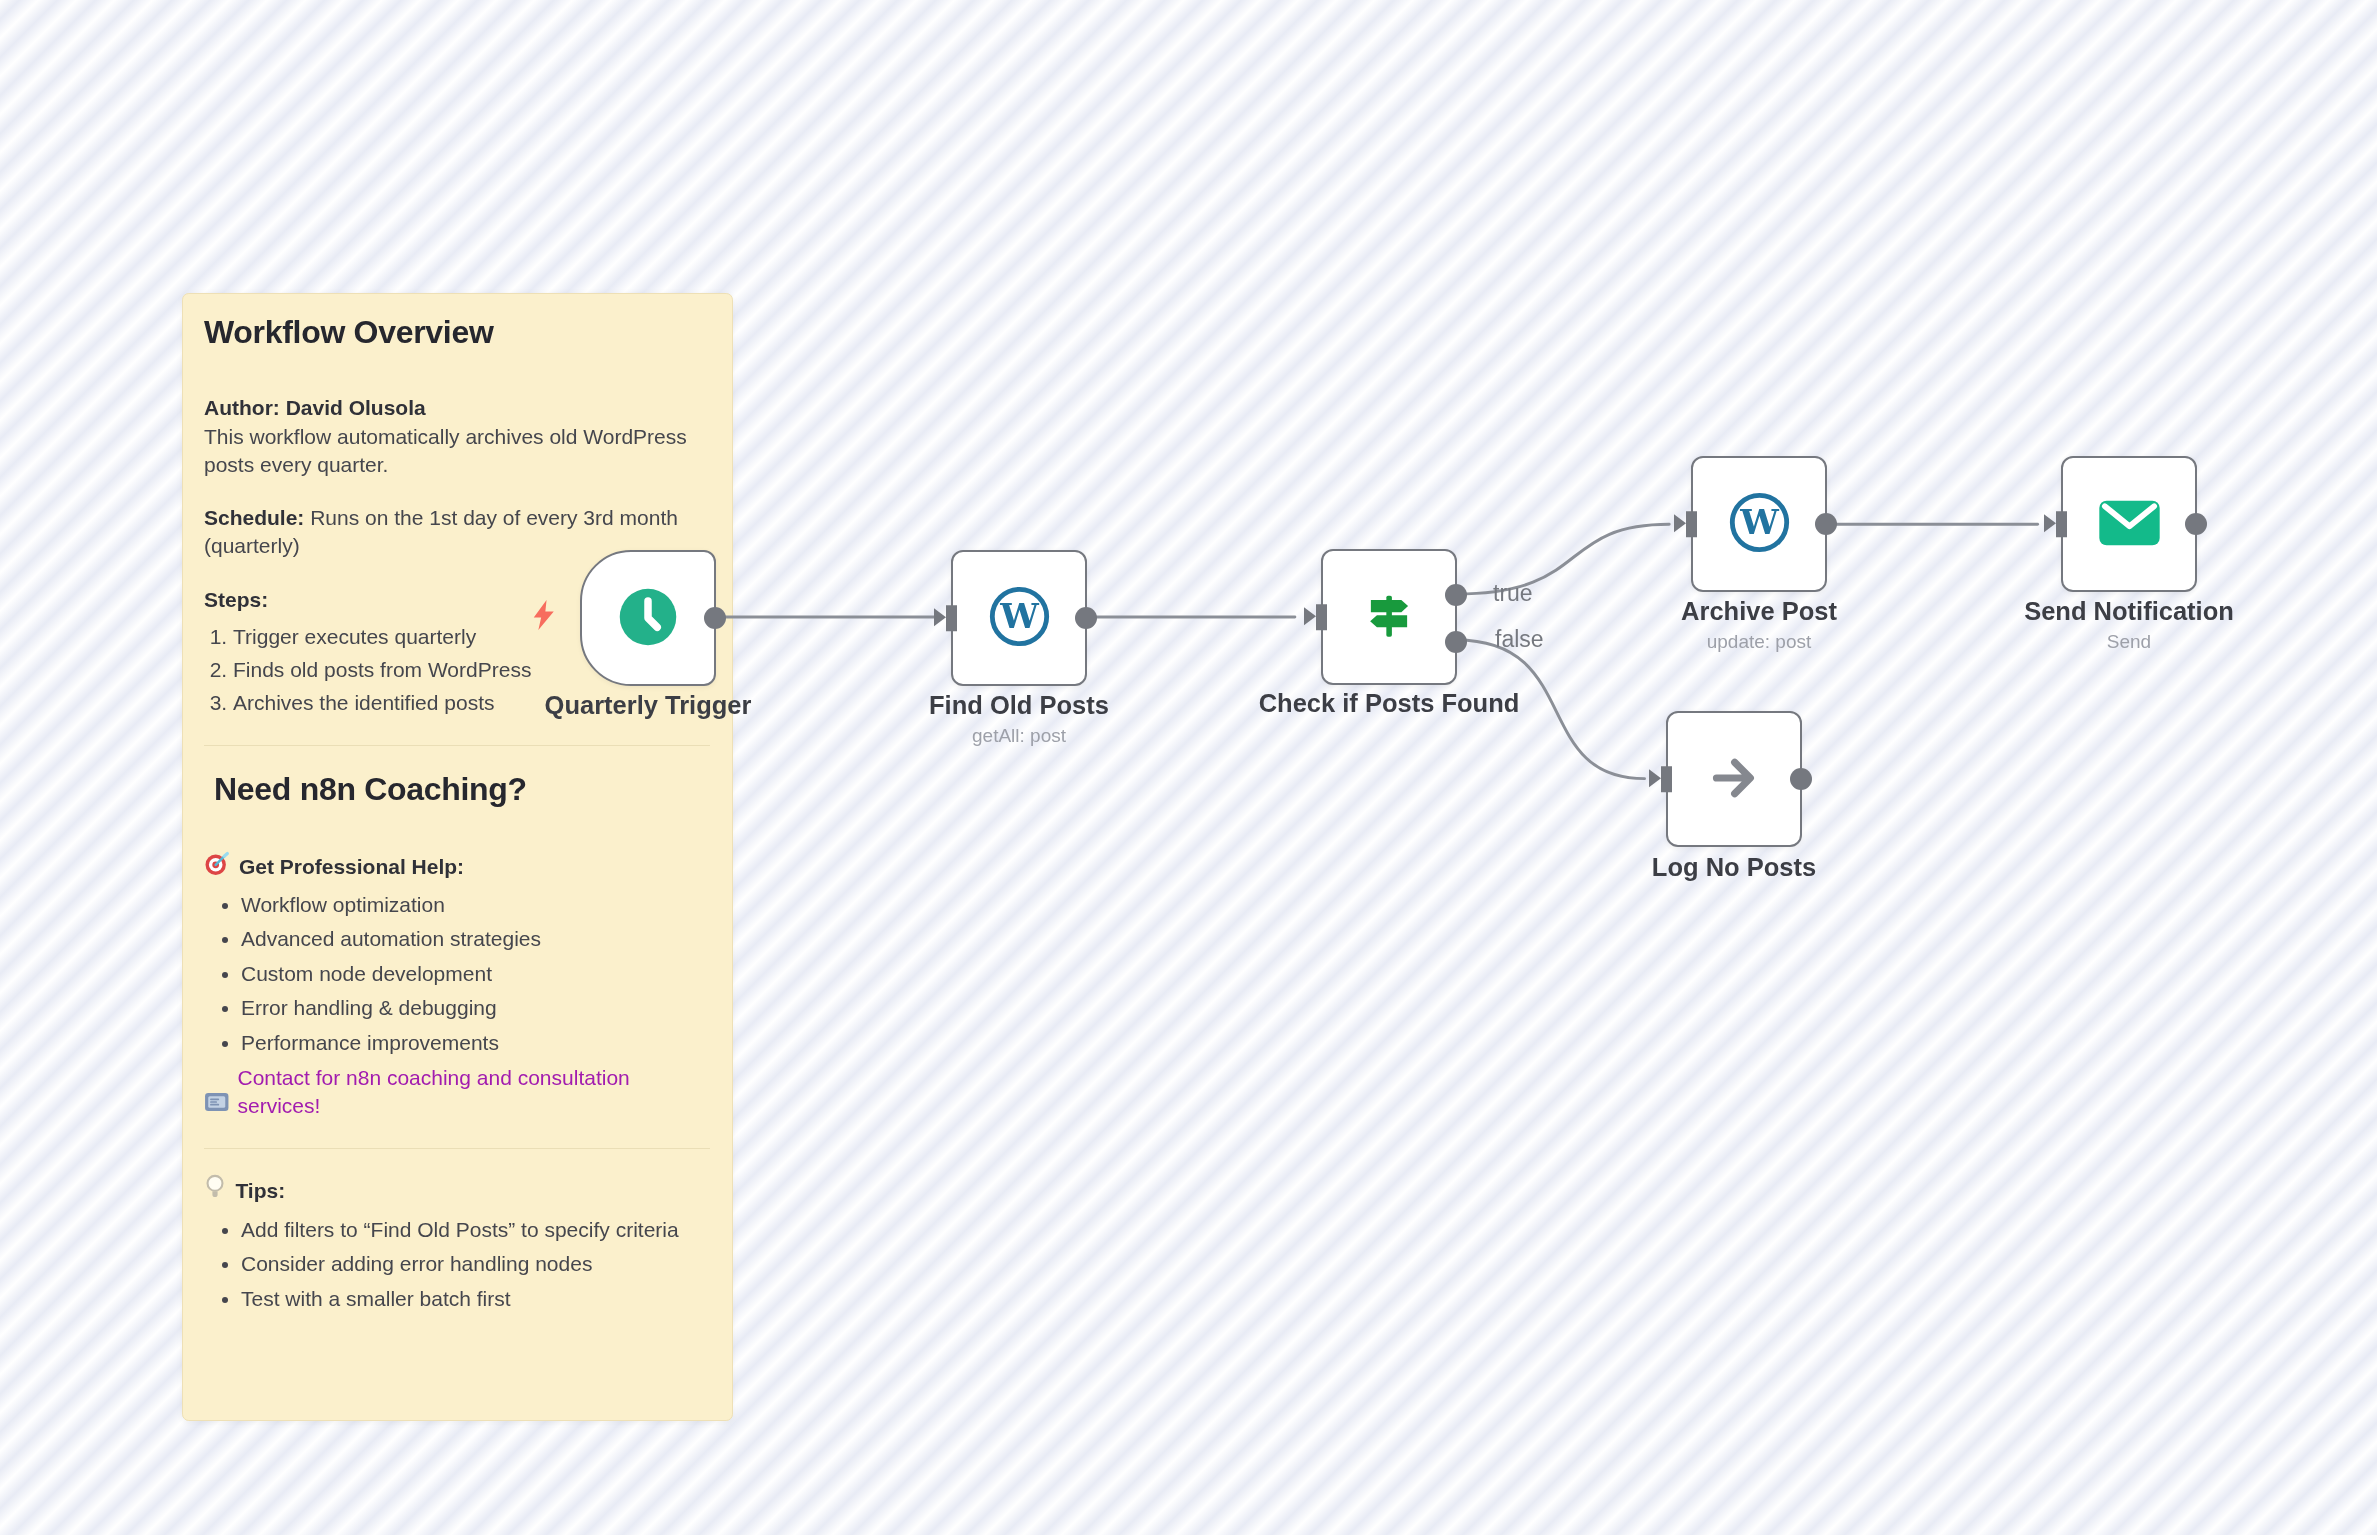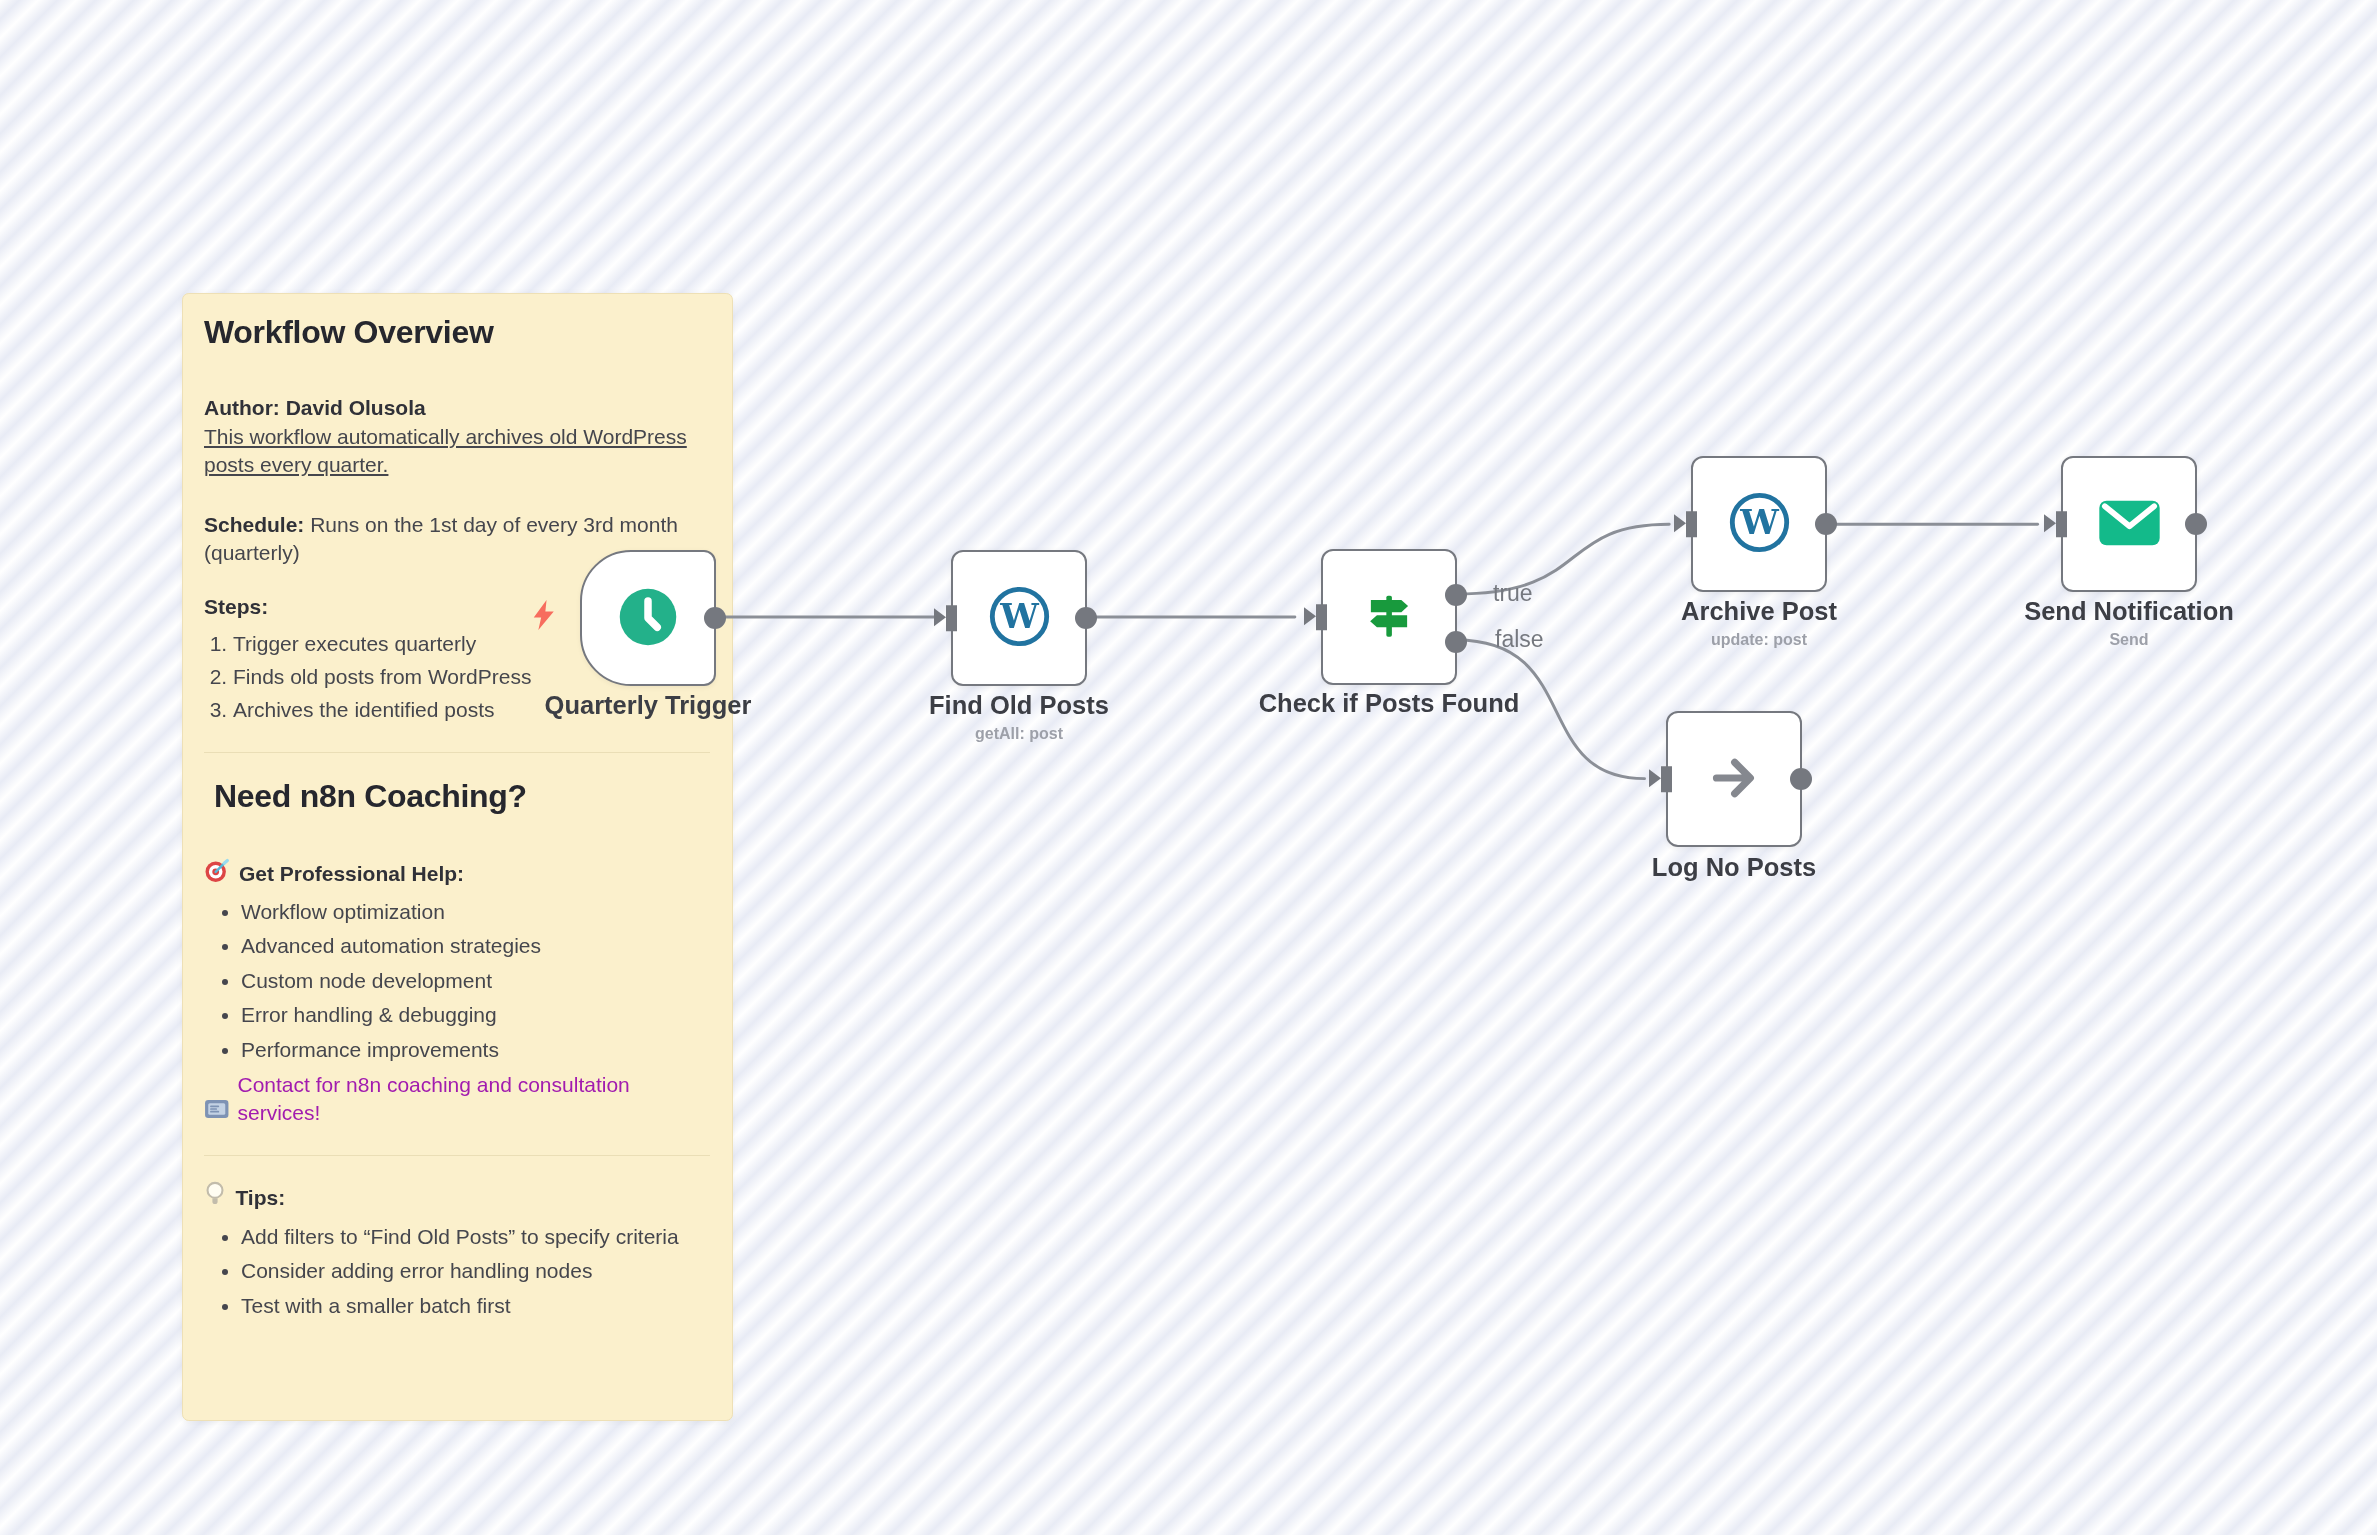--- a/index.html
+++ b/index.html
@@ -20,21 +20,21 @@
     background:#fbf0cc;border:0.9px solid #eee0b6;border-radius:6.8px;
     padding:20.4px 22px 22px 21px;
     color:#45464d;font-size:21px;line-height:1.36;
     box-shadow:0 1.7px 6.8px rgba(0,0,0,0.05);
     z-index:1;
   }
   .sticky h2{font-size:32px;line-height:1.15;margin:0 0 43px;color:#26272e;font-weight:700;letter-spacing:-0.3px;}
   .sticky h2.coach{margin:22px 10px 43px;}
   .sticky p{margin:0;}
   .sticky .bold, .sticky strong{font-weight:700;color:#303138;}
-  .sticky .desc{margin:0 0 31px;text-decoration:underline;}
+  .sticky .desc{margin:0 0 24px;}
   .sticky .schedule{margin:0 0 25.5px;}
   .sticky ol{margin:8.5px 0 0;padding-left:29px;}
   .sticky ol li{margin-bottom:4.3px;}
   .sticky ul{margin:6.8px 0 0;padding-left:37px;list-style:disc;}
   .sticky ul li{margin-bottom:6px;}
   .sticky hr{border:none;border-top:1.7px solid rgba(150,130,70,0.16);margin:27px 0 25.5px;}
   .iconline{display:flex;align-items:center;gap:9.4px;}
   .contact{margin:22px 0 0 19px;color:#a21caf;display:flex;gap:8px;align-items:flex-end;cursor:pointer;}
   .contact .txt{max-width:425px;}
   .mini{flex:0 0 auto;display:inline-block;}
@@ -60,21 +60,21 @@
     content:"";position:absolute;right:11px;top:50%;margin-top:-9.4px;
     width:0;height:0;border-top:9.4px solid transparent;border-bottom:9.4px solid transparent;
     border-left:12.8px solid #75787f;
   }
   .nlabel{
     position:absolute;transform:translateX(-50%);white-space:nowrap;
     font-size:25.5px;font-weight:700;color:#3c3e45;z-index:3;
   }
   .nsub{
     position:absolute;transform:translateX(-50%);white-space:nowrap;
-    font-size:16px;color:#9da0a9;z-index:3;font-weight:bold;
+    font-size:19px;color:#9da0a9;z-index:3;
   }
   .branch{
     position:absolute;font-size:23px;color:#75787f;z-index:3;white-space:nowrap;margin-left:16px;
   }
   .wires{position:absolute;left:0;top:0;z-index:2;}
   .bolt{position:absolute;left:531px;top:599px;z-index:3;}
 </style>
 </head>
 <body>
 

